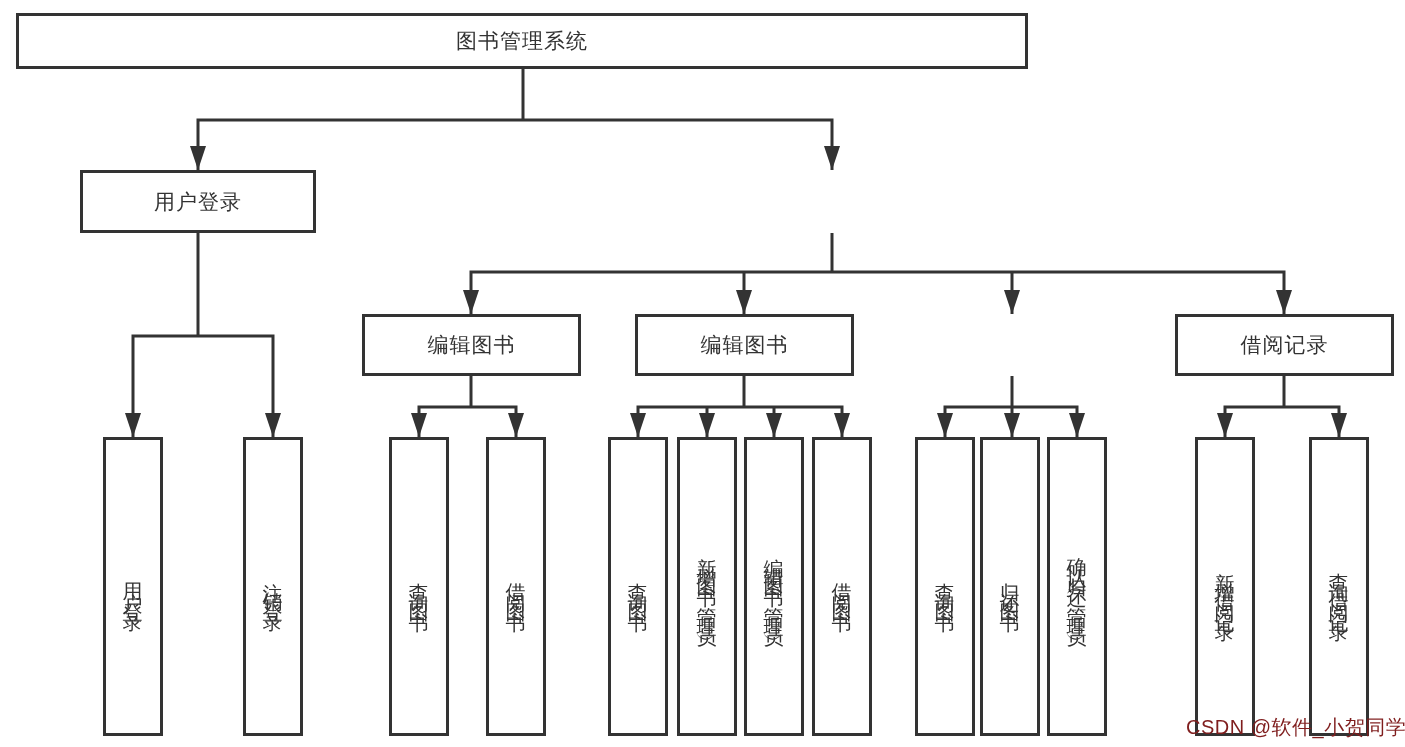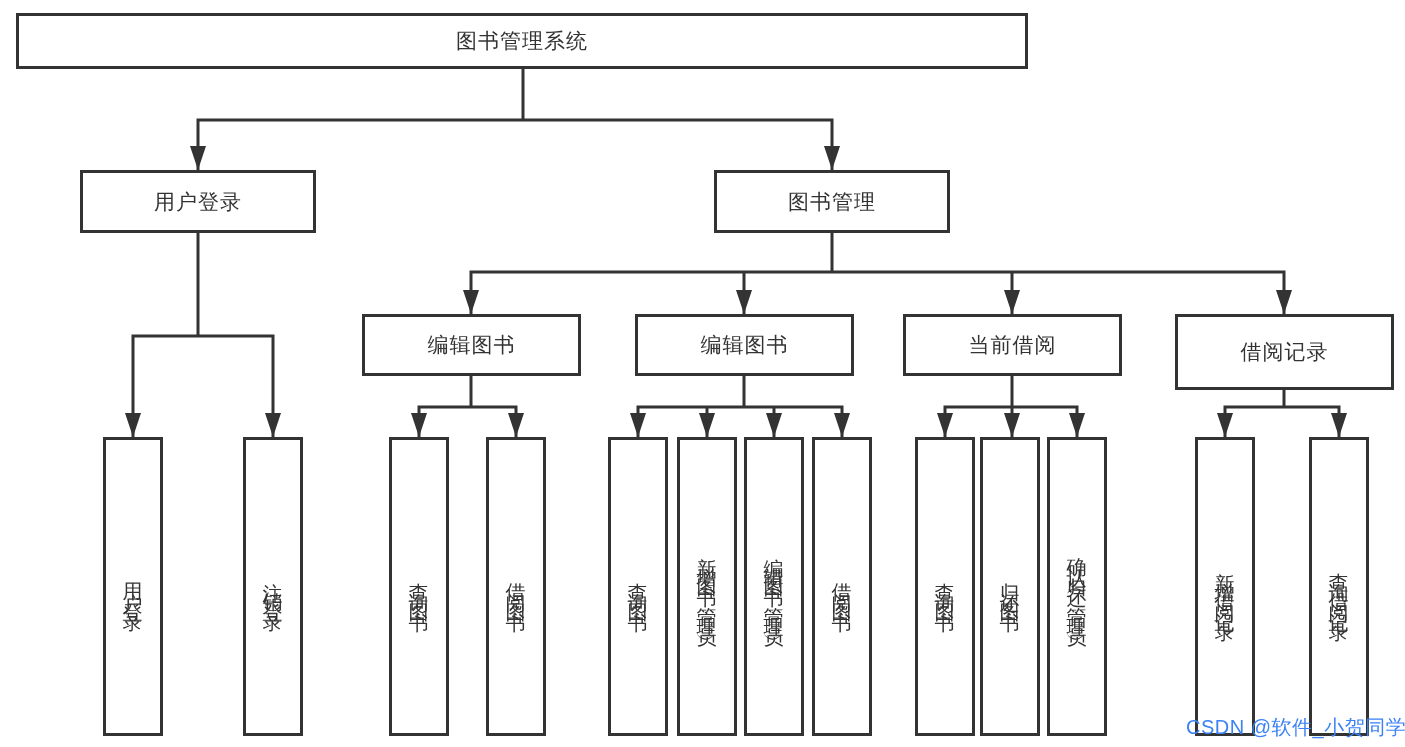--- a/index.html
+++ b/index.html
@@ -45,41 +45,41 @@
     line-height: 1;
     white-space: nowrap;
   }
   
   .n-root   { left: 16px;   top: 13px;  width: 1012px; height: 56px; }
   .n-login  { left: 80px;   top: 170px; width: 236px;  height: 63px; }
   .n-mgmt   { left: 714px;  top: 170px; width: 236px;  height: 63px; }
   .n-c0     { left: 362px;  top: 314px; width: 219px;  height: 62px; }
   .n-c1     { left: 635px;  top: 314px; width: 219px;  height: 62px; }
   .n-c2     { left: 903px;  top: 314px; width: 219px;  height: 62px; }
-  .n-c3     { left: 1175px; top: 314px; width: 219px;  height: 76px; }
+  .n-c3     { left: 1175px; top: 314px; width: 219px;  height: 62px; }
   .leaf     { top: 437px; width: 60px; height: 299px; }
   .l-g1a { left: 103px; }
   .l-g1b { left: 243px; }
   .l-g2a { left: 389px; }
   .l-g2b { left: 486px; }
   .l-g3a { left: 608px; }
   .l-g3b { left: 677px; }
   .l-g3c { left: 744px; }
   .l-g3d { left: 812px; }
   .l-g4a { left: 915px; }
   .l-g4b { left: 980px; }
   .l-g4c { left: 1047px; }
   .l-g5a { left: 1195px; }
   .l-g5b { left: 1309px; }
   #watermark {
     position: absolute;
     left: 1186px;
     top: 714px;
     font-size: 20px;
-    color: #3b82f6;
+    color: #7f1d1d;
     white-space: nowrap;
     z-index: 3;
     letter-spacing: 0.5px;
   }
 </style>
 </head>
 <body>
 
 <div id="canvas">
 
@@ -140,33 +140,27 @@
     </g>
   </svg>
 
   <div class="box n-root">
     <span class="h-label">图书管理系统</span>
   </div>
 
   <div class="box n-login">
     <span class="h-label">用户登录</span>
   </div>
-  <div class="box n-mgmt">
-    <span class="h-label">图书管理</span>
-  </div>
 
   <div class="box n-c0">
     <span class="h-label">编辑图书</span>
   </div>
   <div class="box n-c1">
     <span class="h-label">编辑图书</span>
   </div>
-  <div class="box n-c2">
-    <span class="h-label">当前借阅</span>
-  </div>
   <div class="box n-c3">
     <span class="h-label">借阅记录</span>
   </div>
 
   <div class="box leaf l-g1a">
     <span class="v-label">用户登录</span>
   </div>
   <div class="box leaf l-g1b">
     <span class="v-label">注销登录</span>
   </div>

